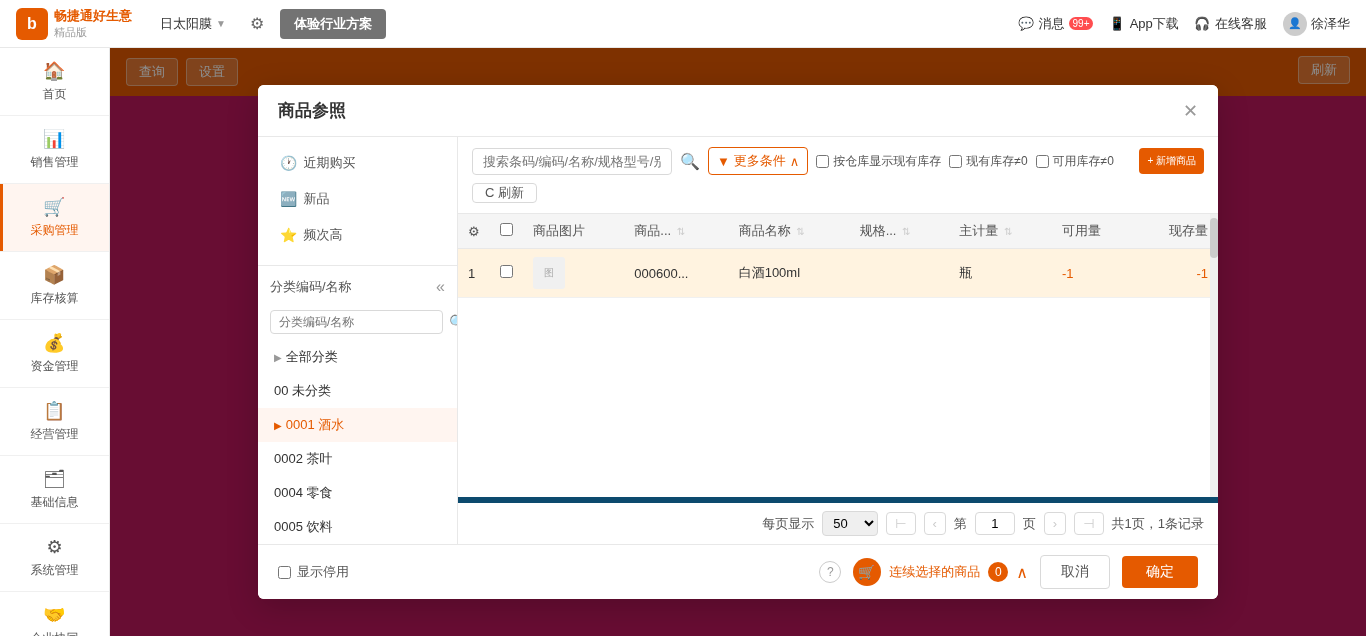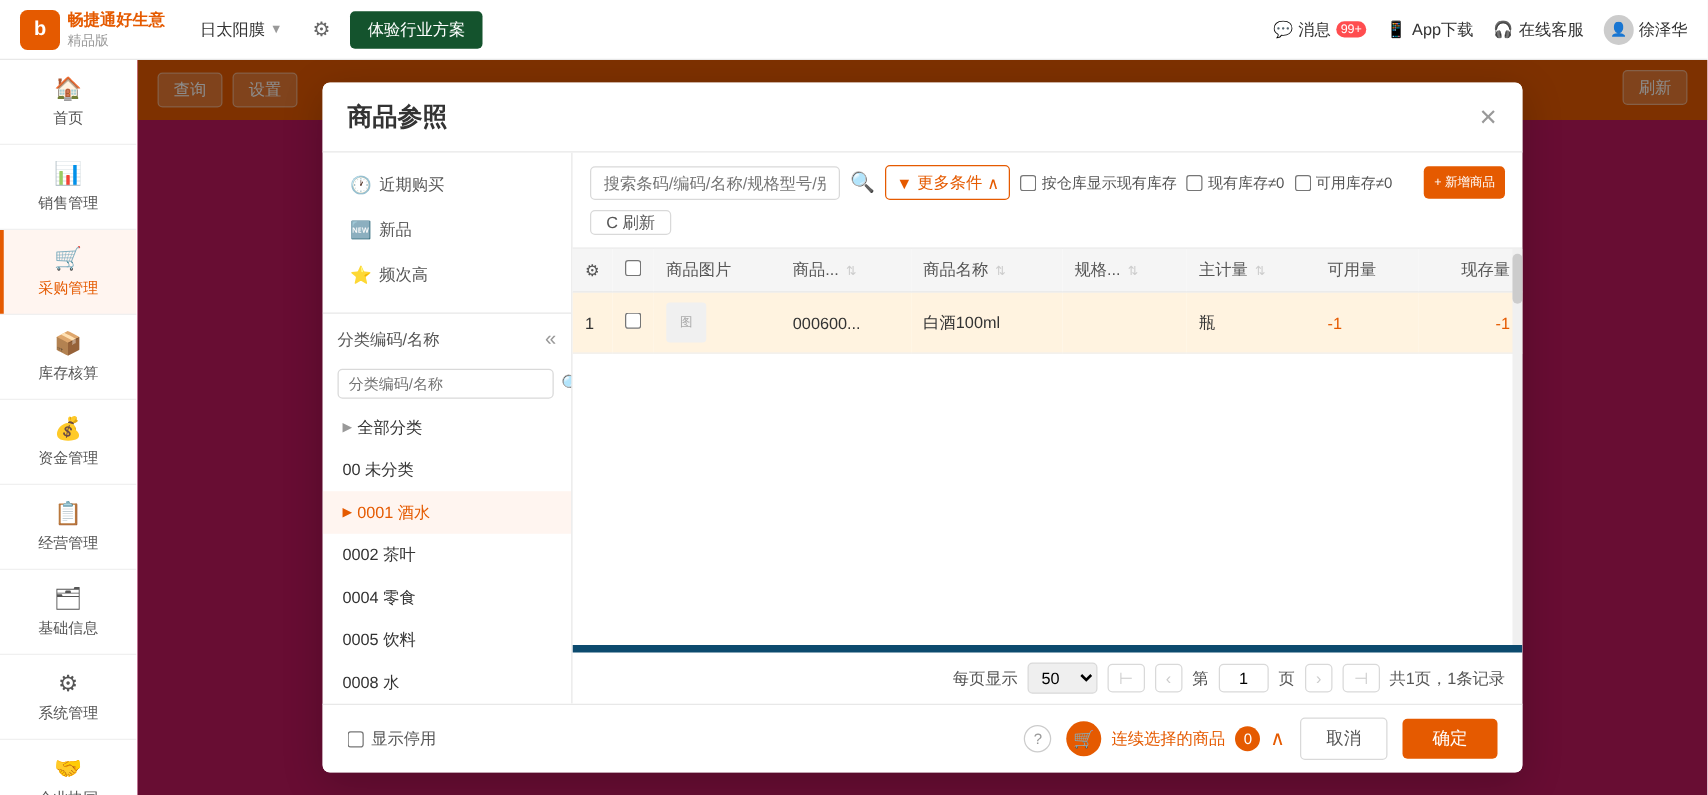--- a/index.html
+++ b/index.html
@@ -29,23 +29,23 @@
       border-radius: 6px;
       display: flex; align-items: center; justify-content: center;
       color: white; font-size: 16px; font-weight: bold;
     }
     .nav-store {
       display: flex; align-items: center; gap: 4px;
       font-size: 13px; color: #333; cursor: pointer; padding: 4px 8px;
       border-radius: 4px;
     }
     .nav-btn-orange {
-      background: #14532d; color: white;
+      background: #737373; color: white;
       border: none; border-radius: 4px;
-      padding: 6px 14px; cursor: pointer; font-size: 13px;
+      padding: 6px 14px; cursor: pointer; font-size: 13px; font-weight: bold;
     }
     .nav-gear { color: #666; font-size: 16px; cursor: pointer; padding: 4px; }
     .nav-spacer { flex: 1; }
     .nav-right { display: flex; align-items: center; gap: 16px; }
     .nav-msg { display: flex; align-items: center; gap: 4px; font-size: 13px; color: #333; position: relative; cursor: pointer; }
     .badge { background: #ff4d4f; color: white; font-size: 10px; padding: 1px 4px; border-radius: 8px; }
     .nav-user { display: flex; align-items: center; gap: 4px; font-size: 13px; color: #333; cursor: pointer; }
     .avatar-circle { width: 24px; height: 24px; border-radius: 50%; background: #ccc; display: flex; align-items: center; justify-content: center; font-size: 11px; color: #666; }
 
     
@@ -94,21 +94,21 @@
       display: flex; flex-direction: column;
       box-shadow: 0 8px 32px rgba(0,0,0,0.2);
       overflow: hidden;
     }
     .modal-header {
       display: flex; align-items: center; justify-content: space-between;
       padding: 14px 20px;
       border-bottom: 1px solid #e8e8e8;
       background: #fff;
     }
-    .modal-title { font-size: 20px; font-weight: 600; color: #333; }
+    .modal-title { font-size: 17px; font-weight: 600; color: #333; }
     .modal-close { cursor: pointer; font-size: 18px; color: #999; line-height: 1; }
 
     .modal-body { display: flex; flex: 1; overflow: hidden; }
 
     
     .modal-left {
       width: 200px;
       border-right: 1px solid #e8e8e8;
       display: flex; flex-direction: column;
       overflow: hidden;
@@ -410,23 +410,20 @@
                 <span>0001 酒水</span>
               </div>
               <div class="category-item">
                 <span>0002 茶叶</span>
               </div>
               <div class="category-item">
                 <span>0004 零食</span>
               </div>
               <div class="category-item">
                 <span>0005 饮料</span>
-              </div>
-              <div class="category-item">
-                <span>0008 水</span>
               </div>
 
             </div>
           </div>
 
           <div class="modal-right">
 
             <div class="modal-toolbar">
               <input class="search-input-main" type="text" placeholder="搜索条码/编码/名称/规格型号/别名" style="">
               <span class="search-btn">🔍</span>

